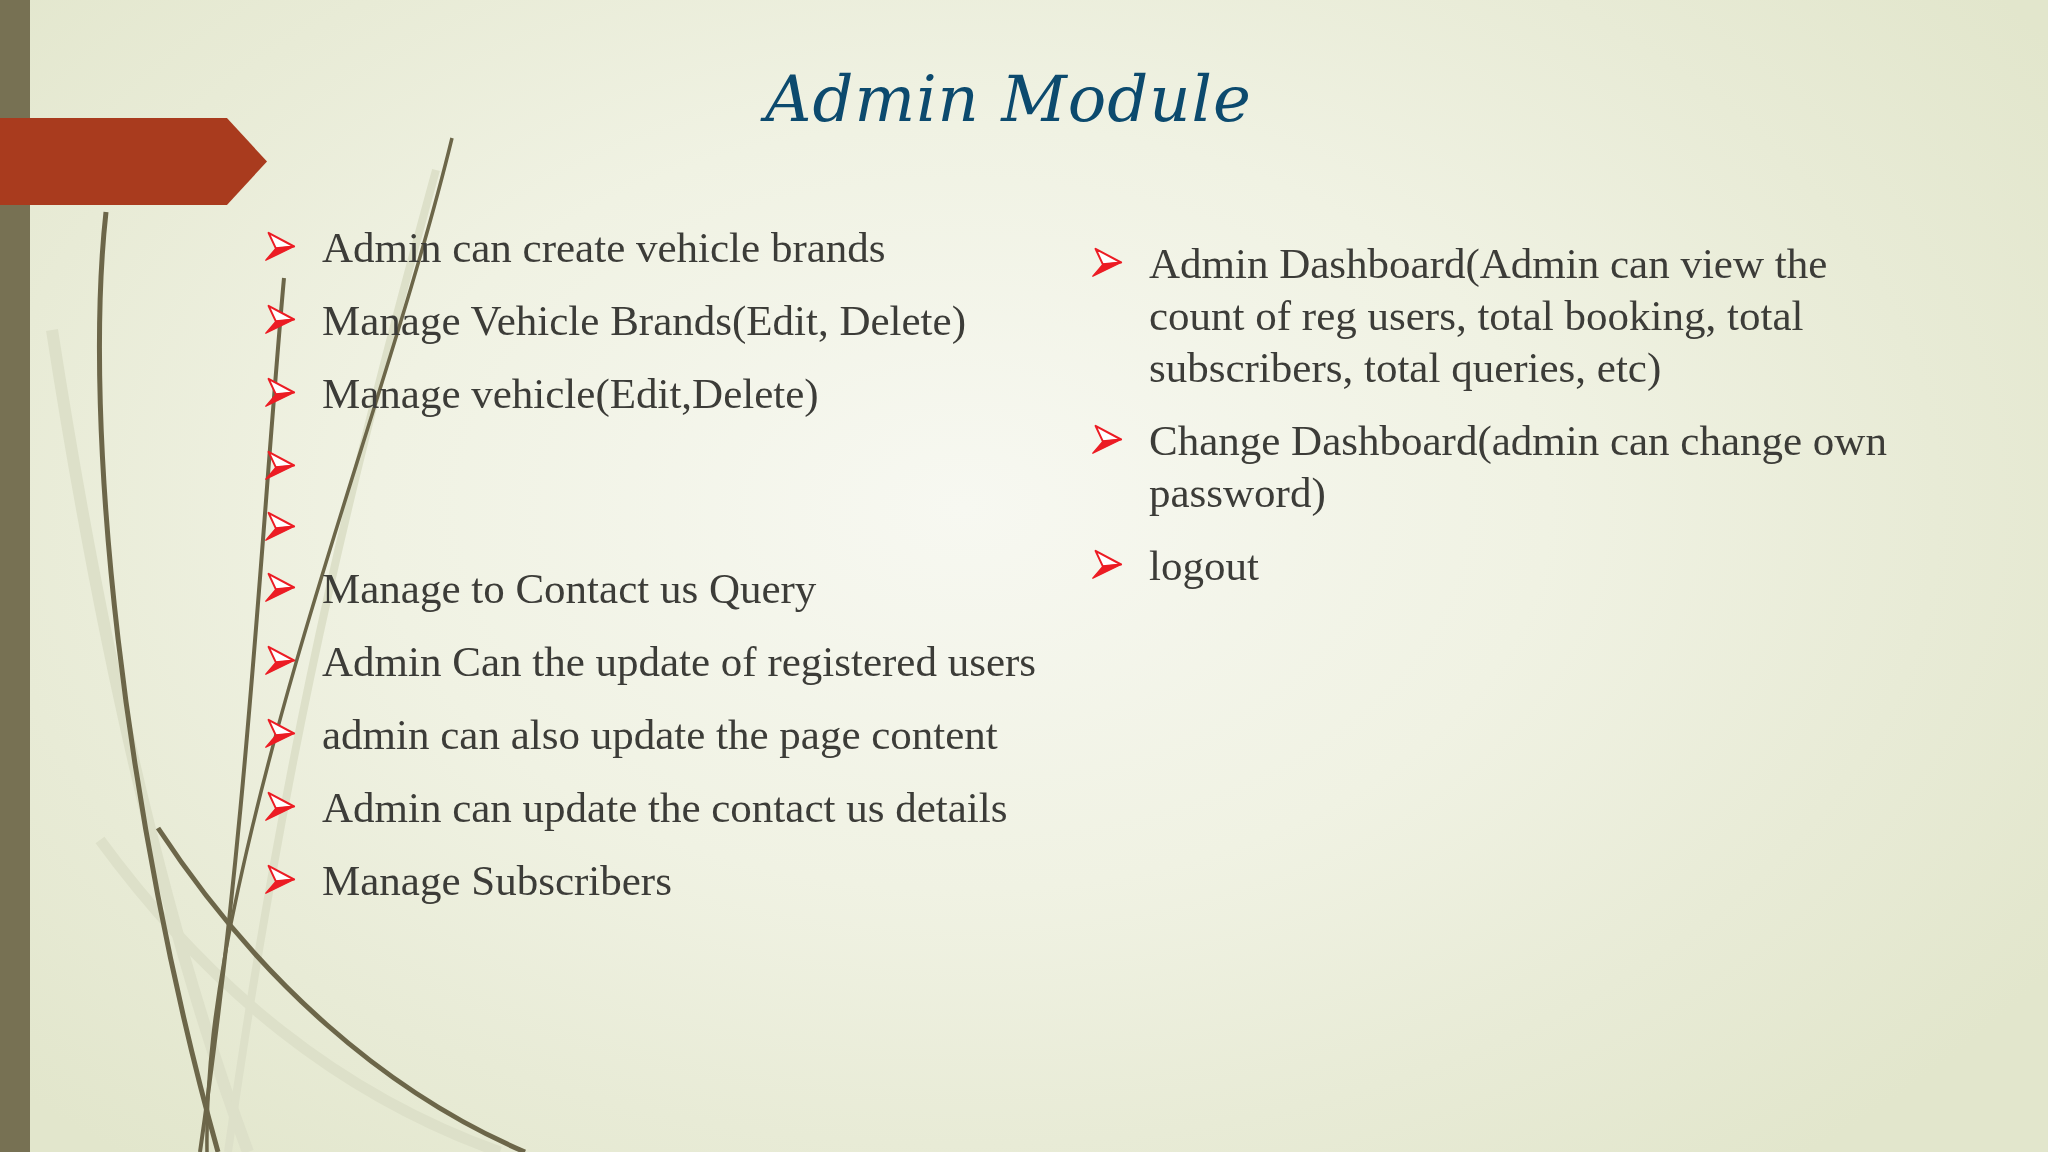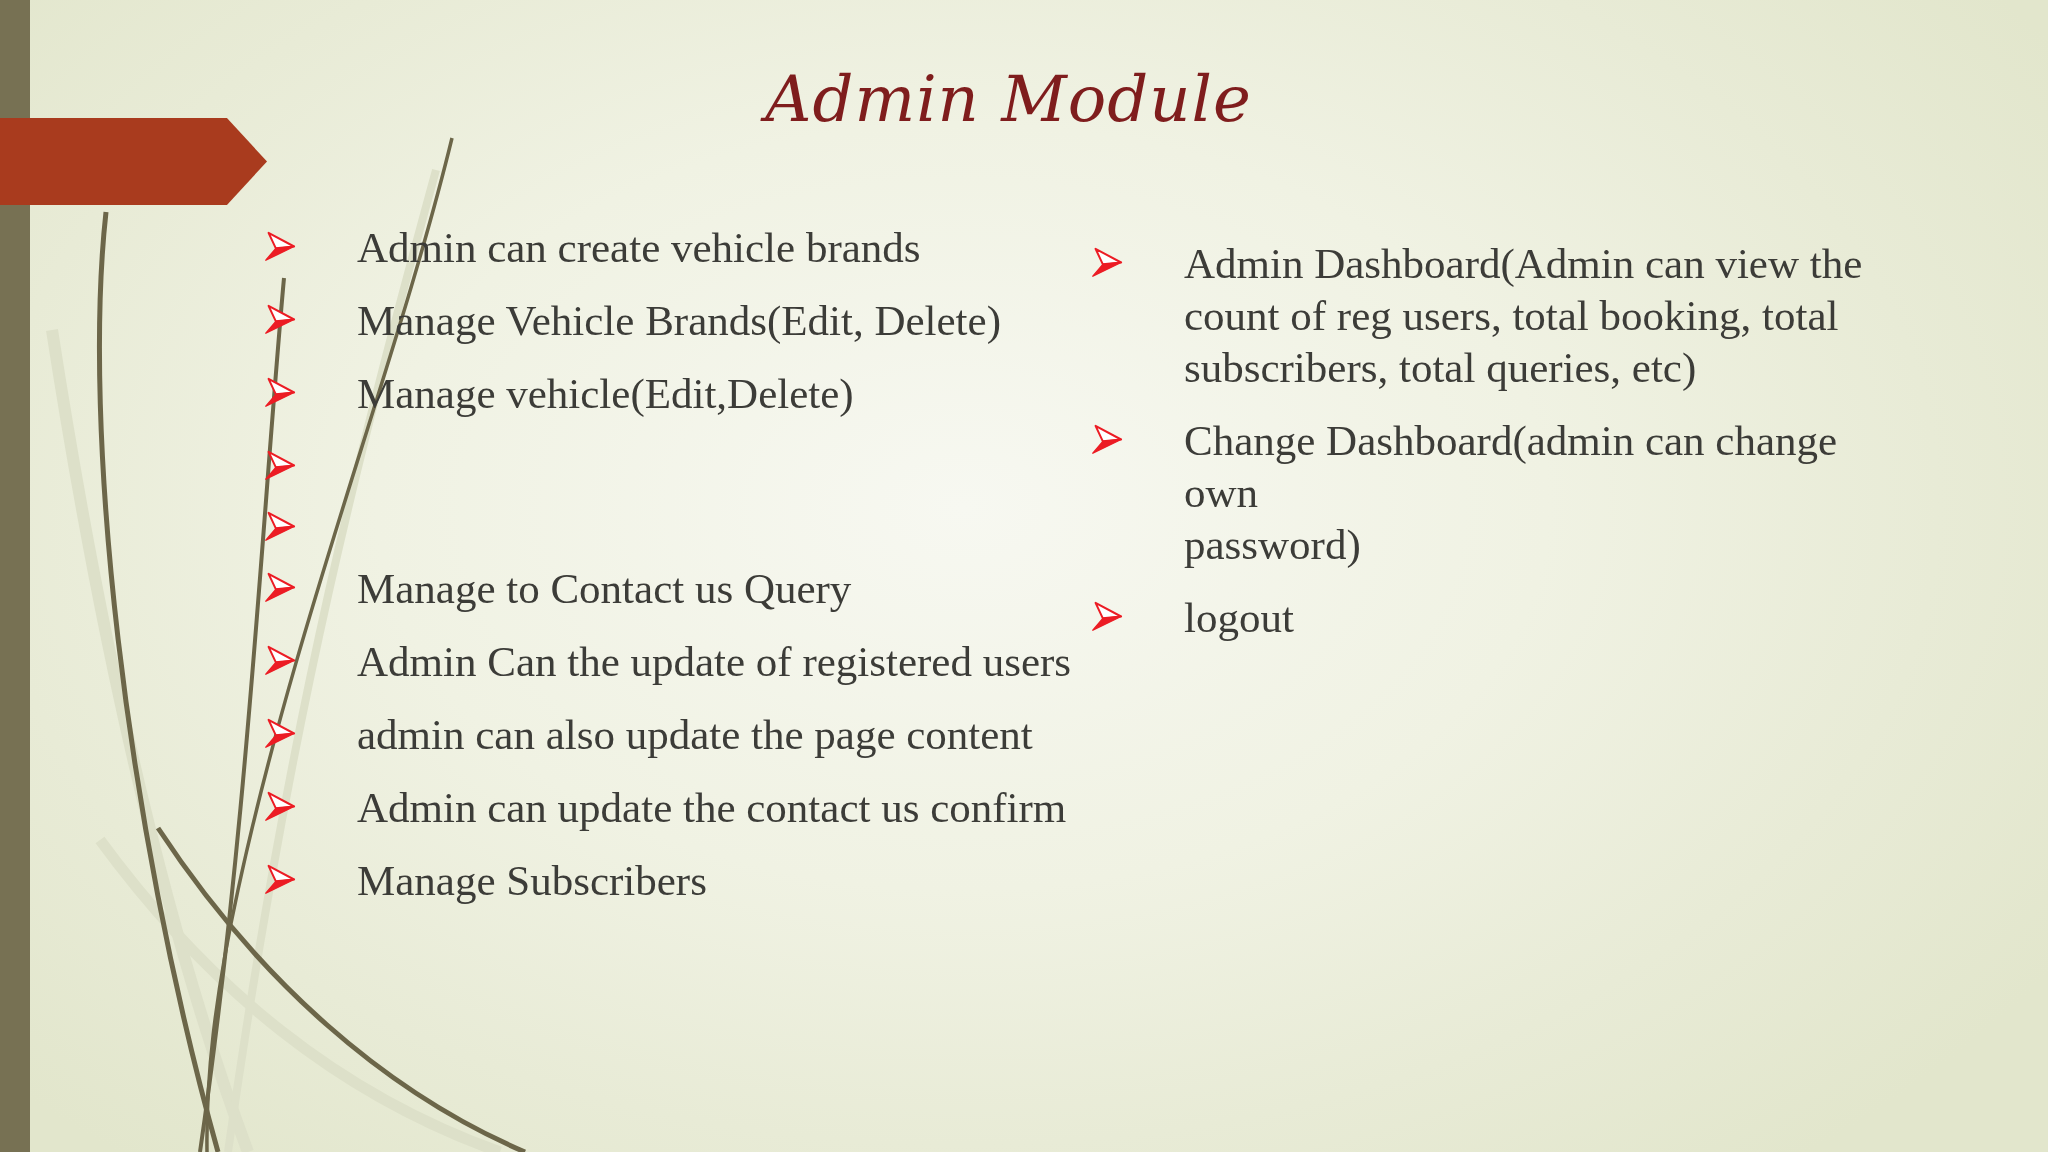--- a/index.html
+++ b/index.html
@@ -21,29 +21,29 @@
   .banner{
     position:absolute;left:0;top:118px;width:267px;height:87px;
     background:#a93b1e;
     -webkit-clip-path:polygon(0 0,85% 0,100% 50%,85% 100%,0 100%);
     clip-path:polygon(0 0,85% 0,100% 50%,85% 100%,0 100%);
   }
   .title{
     position:absolute;top:64px;left:0;width:1852px;box-sizing:border-box;
     padding-left:165px;text-align:center;
     font-family:"DejaVu Serif", serif;font-style:italic;
-    font-size:64px;line-height:1.1;color:#7f1d1d;letter-spacing:1px;
+    font-size:64px;line-height:1.1;color:#0c4a6e;letter-spacing:1px;
   }
   .col{position:absolute;}
   .col-left{left:263px;top:222px;width:830px;}
   .col-right{left:1090px;top:238px;width:830px;}
   .item{
     display:flex;align-items:flex-start;
     margin:0 0 21px 0;
-    font-size:43px;line-height:52px;color:#3c3c38;gap:35px;
+    font-size:43px;line-height:52px;color:#3c3c38;
   }
   .bullet{flex:0 0 auto;width:33px;height:31px;margin:9px 26px 0 0;}
   .item-text{white-space:pre-line;}
 </style>
 </head>
 <body>
 
 <div class="slide">
 
   <svg class="swirls" viewBox="0 0 2048 1152" xmlns="http://www.w3.org/2000/svg" aria-hidden="true">
@@ -116,21 +116,21 @@
           <polygon points="6,2 34,17 14,19" fill="#ffffff" stroke="#ec1c24" stroke-width="2.2" stroke-linejoin="round"></polygon>
           <polygon points="14,19 34,17 3,32" fill="#ec1c24" stroke="#ec1c24" stroke-width="1.5" stroke-linejoin="round"></polygon>
         </svg>
       <span class="item-text">admin can also update the page content</span>
     </div>
     <div class="item">
       <svg class="bullet" viewBox="0 0 36 34">
           <polygon points="6,2 34,17 14,19" fill="#ffffff" stroke="#ec1c24" stroke-width="2.2" stroke-linejoin="round"></polygon>
           <polygon points="14,19 34,17 3,32" fill="#ec1c24" stroke="#ec1c24" stroke-width="1.5" stroke-linejoin="round"></polygon>
         </svg>
-      <span class="item-text">Admin can update the contact us confirm</span>
+      <span class="item-text">Admin can update the contact us details</span>
     </div>
     <div class="item">
       <svg class="bullet" viewBox="0 0 36 34">
           <polygon points="6,2 34,17 14,19" fill="#ffffff" stroke="#ec1c24" stroke-width="2.2" stroke-linejoin="round"></polygon>
           <polygon points="14,19 34,17 3,32" fill="#ec1c24" stroke="#ec1c24" stroke-width="1.5" stroke-linejoin="round"></polygon>
         </svg>
       <span class="item-text">Manage Subscribers</span>
     </div>
   </div>
 

